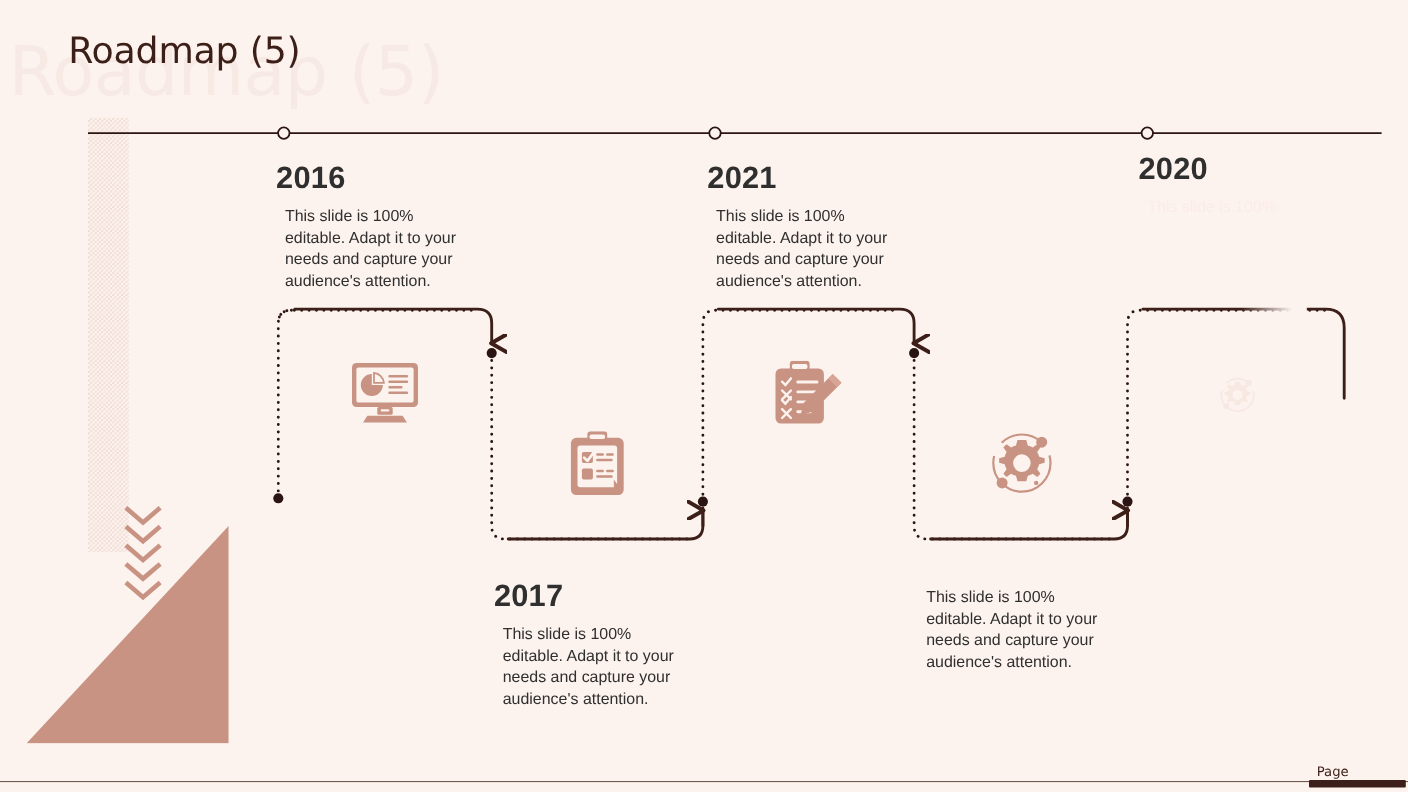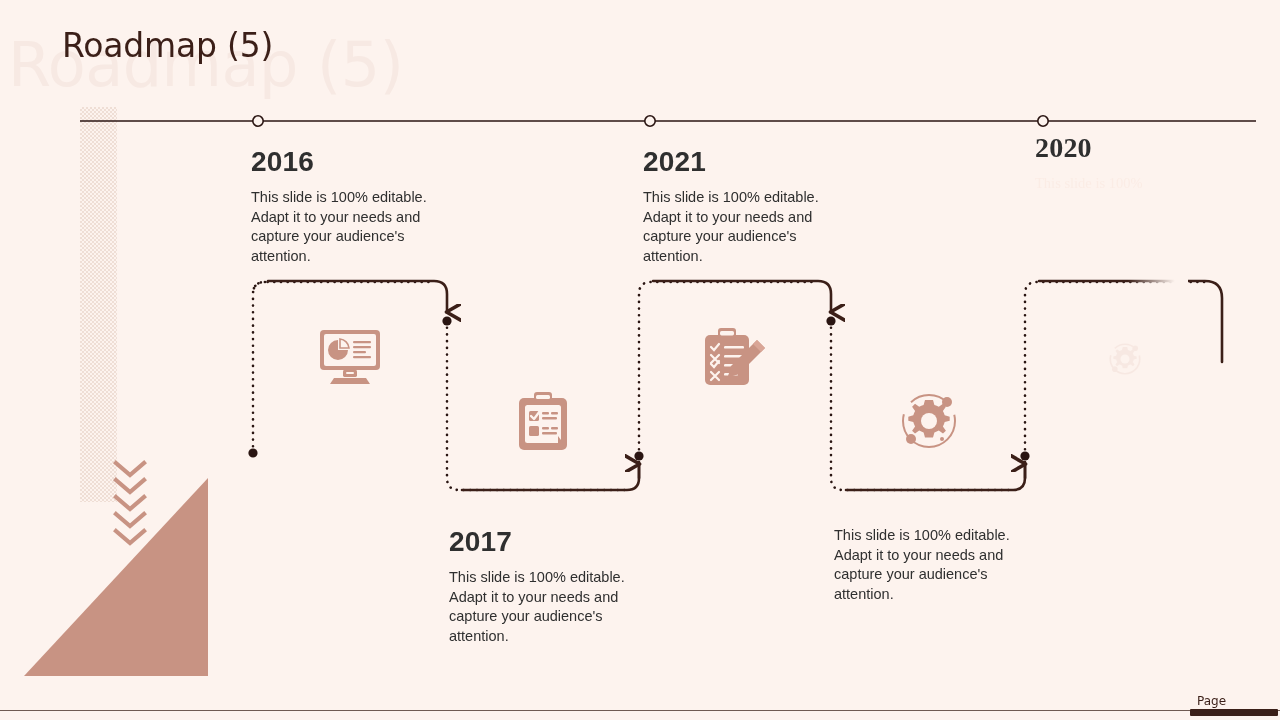--- a/index.html
+++ b/index.html
@@ -45,25 +45,25 @@
   
   #lines{position:absolute;left:0;top:0;width:1280px;height:720px;}
 
   
   .milestone{position:absolute;width:190px;}
   .ms-year{
     font-size:28px;font-weight:bold;color:#2f2f2f;
     margin:0 0 10px 0;letter-spacing:.2px;
   }
   .ms-body{
-    font-size:14.5px;line-height:19.5px;color:#2f2f2f;margin:0;
+    font-size:14.5px;line-height:19.5px;color:#2f2f2f;margin:8px;
   }
   #ms-2016{left:251px;top:146px;}
   #ms-2018{left:643px;top:146px;}
-  #ms-2020{left:1035px;top:132px;font-family:Liberation Serif, serif;}
+  #ms-2020{left:1035px;top:138px;}
   #ms-2017{left:449px;top:526px;}
   #ms-2019{left:834px;top:526px;}
   #ms-2020 .ms-body{color:#fbece5;}
 
   
   .ms-icon{position:absolute;}
   #icon-2016{left:320px;top:328px;}
   #icon-2017{left:516px;top:392px;}
   #icon-2018{left:703px;top:328px;}
   #icon-2019{left:899px;top:392px;}

